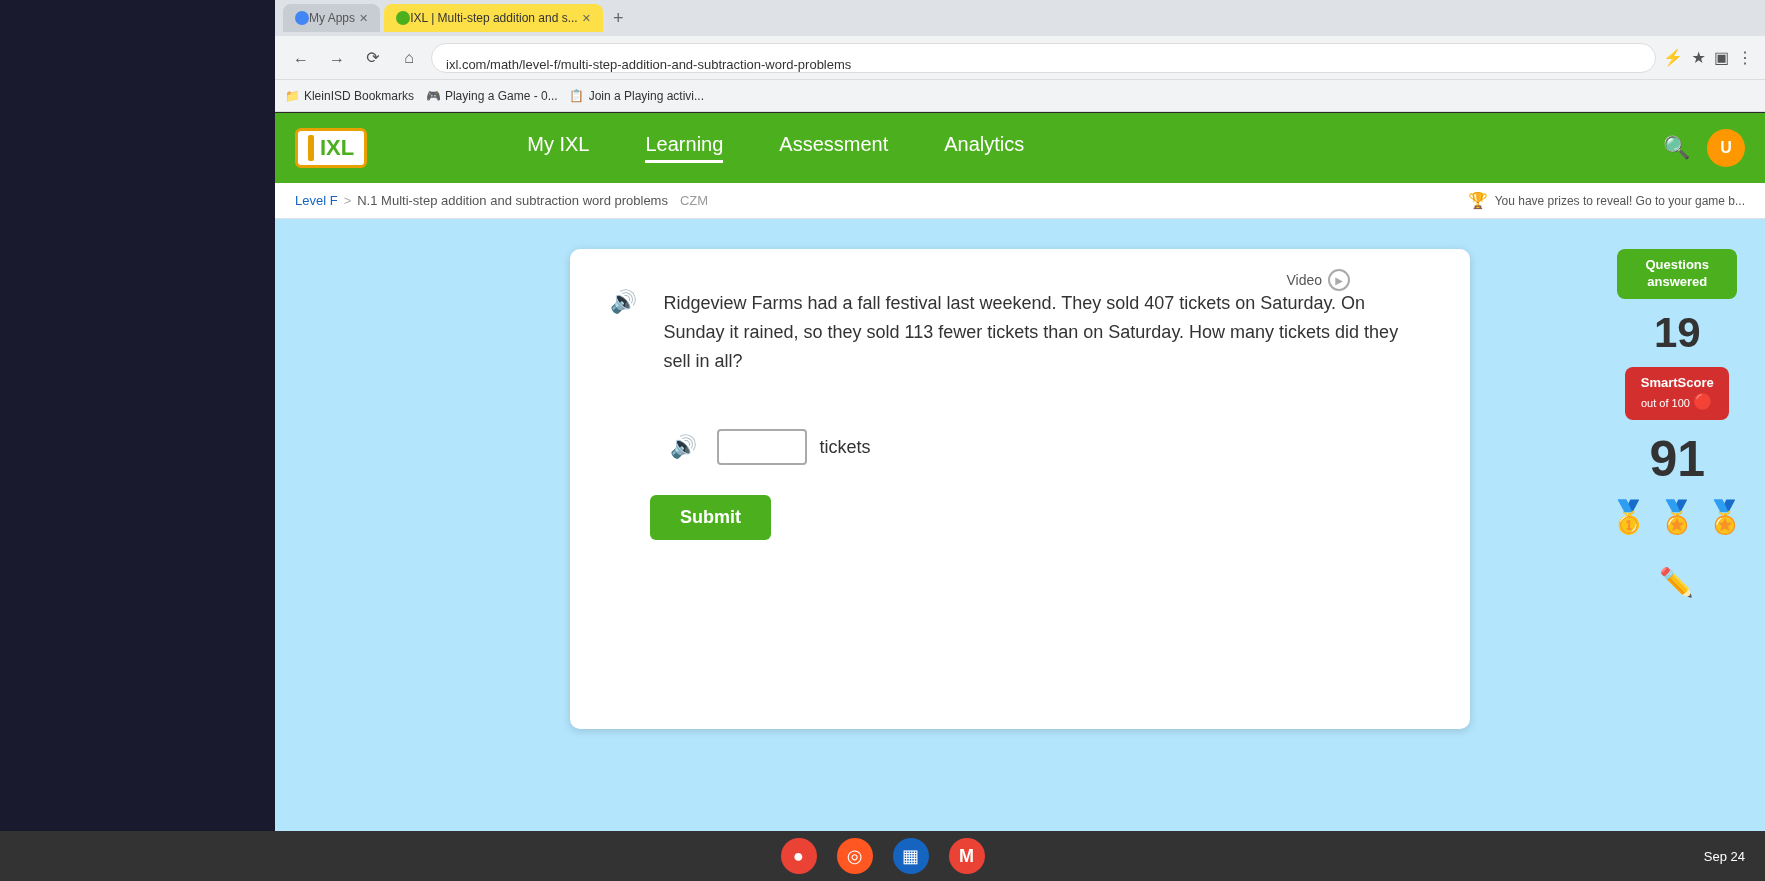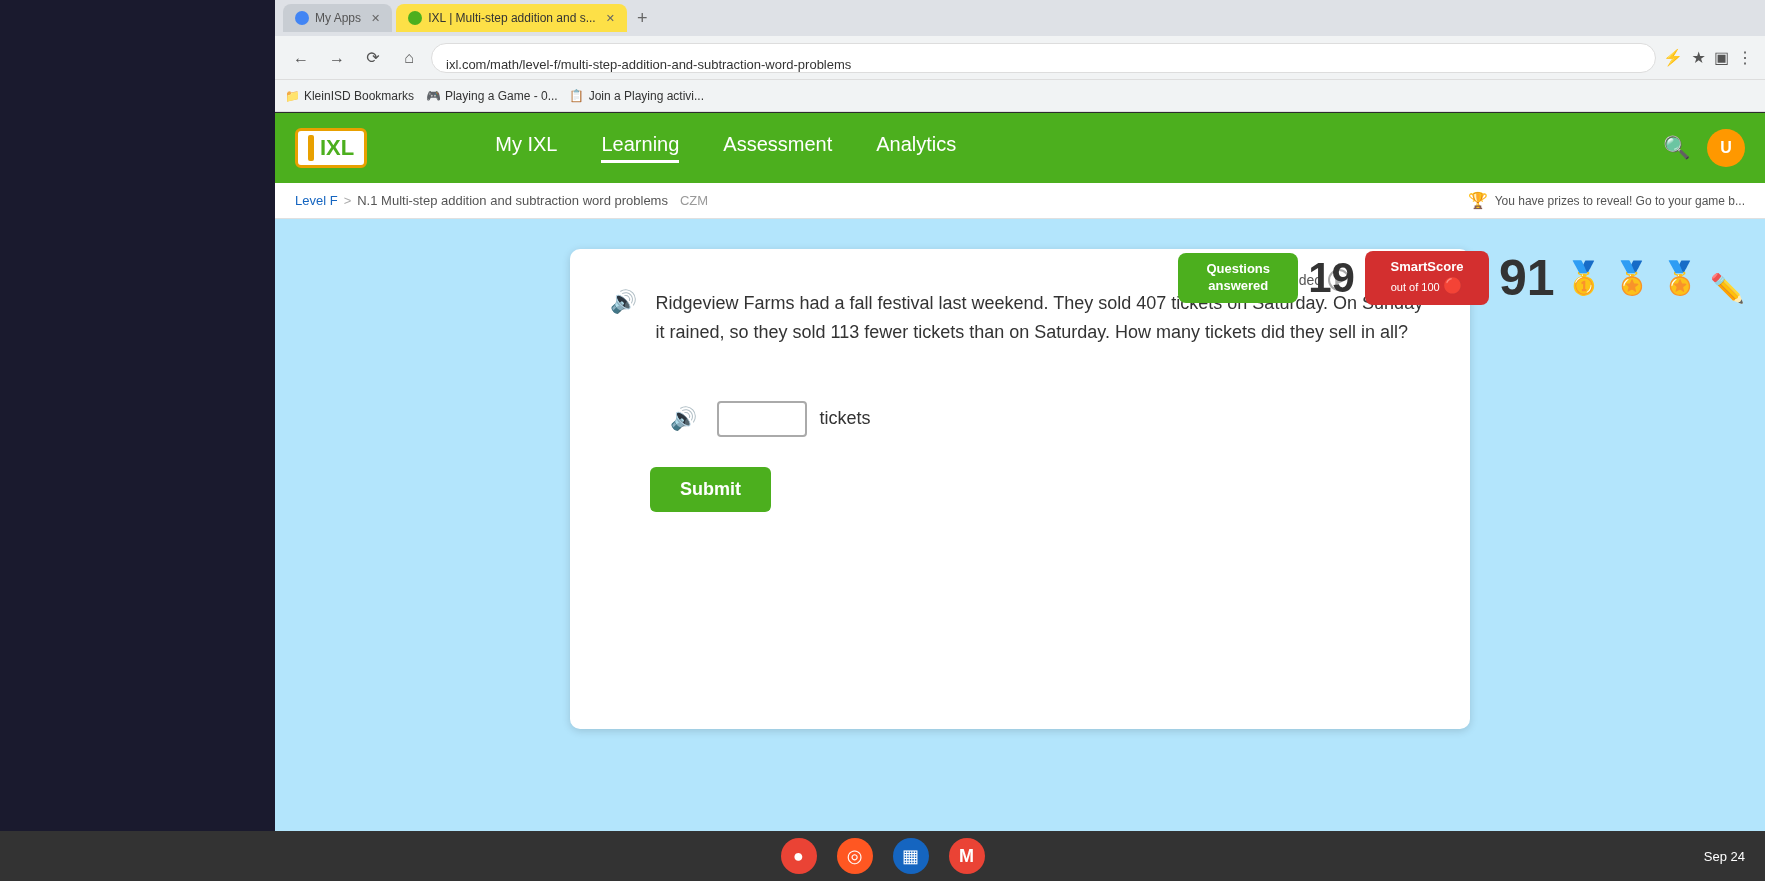--- a/index.html
+++ b/index.html
@@ -3,21 +3,21 @@
   <meta charset="utf-8">
   <style>
     * { margin: 0; padding: 0; box-sizing: border-box; }
     body { width: 1765px; height: 881px; background: #2c2c2c; font-family: Arial, sans-serif; overflow: hidden; position: relative; }
 
     
     .browser-chrome { position: absolute; top: 0; left: 275px; right: 0; background: #f1f3f4; }
 
     
     .tab-bar { display: flex; align-items: center; height: 36px; background: #dee1e6; padding: 0 8px; gap: 4px; }
-    .tab { display: flex; align-items: center; height: 28px; padding: 0 12px; border-radius: 8px 8px 0 0; font-size: 12px; gap: 6px; cursor: pointer; }
+    .tab { display: flex; align-items: center; height: 28px; padding: 0 12px; border-radius: 8px 8px 0 0; font-size: 12px; cursor: pointer; }
     .tab.inactive { background: #c8cdd3; color: #555; }
     .tab.active { background: #fde047; color: #333; }
     .tab-favicon { width: 14px; height: 14px; border-radius: 50%; display: inline-block; }
     .tab-close { color: #666; font-size: 11px; margin-left: 4px; cursor: pointer; }
     .tab-add { background: none; border: none; font-size: 18px; color: #666; cursor: pointer; padding: 0 6px; }
 
     
     .address-bar { display: flex; align-items: center; height: 44px; background: #f1f3f4; padding: 0 12px; gap: 8px; border-bottom: 1px solid #ddd; }
     .nav-btn { background: none; border: none; cursor: pointer; color: #555; font-size: 16px; width: 28px; height: 28px; display: flex; align-items: center; justify-content: center; border-radius: 50%; }
     .url-bar { flex: 1; height: 30px; background: white; border: 1px solid #ddd; border-radius: 15px; padding: 0 14px; font-size: 13px; color: #333; display: flex; align-items: flex-end; }
@@ -28,21 +28,21 @@
     .bookmarks-bar { display: flex; align-items: center; height: 32px; background: #f1f3f4; padding: 0 10px; gap: 12px; border-bottom: 1px solid #ddd; }
     .bookmark-item { display: flex; align-items: center; gap: 4px; font-size: 12px; color: #333; cursor: pointer; }
 
     
     .ixl-app { position: absolute; top: 113px; left: 275px; right: 0; bottom: 0; display: flex; flex-direction: column; }
 
     
     .ixl-nav { background: #4caf1e; height: 70px; display: flex; align-items: center; padding: 0 20px; gap: 40px; position: relative; }
     .ixl-logo { background: white; border-radius: 6px; padding: 4px 10px; font-size: 22px; font-weight: bold; color: #4caf1e; border: 3px solid #e8a000; display: flex; align-items: center; gap: 2px; }
     .ixl-logo-bar { width: 6px; height: 26px; background: #e8a000; border-radius: 2px; margin-right: 4px; }
-    .nav-links { display: flex; gap: 44px; margin-left: 88px; }
+    .nav-links { display: flex; gap: 56px; margin-left: 120px; }
     .nav-link { color: white; text-decoration: none; font-size: 20px; font-weight: 500; cursor: pointer; padding-bottom: 4px; }
     .nav-link.active { border-bottom: 3px solid white; }
     .nav-right { margin-left: auto; display: flex; align-items: center; gap: 16px; }
     .search-icon-nav { color: white; font-size: 22px; cursor: pointer; }
     .user-avatar { width: 38px; height: 38px; border-radius: 50%; background: #ff9800; display: flex; align-items: center; justify-content: center; color: white; font-size: 16px; font-weight: bold; }
 
     
     .breadcrumb-bar { background: white; height: 36px; display: flex; align-items: center; padding: 0 20px; border-bottom: 1px solid #e0e0e0; font-size: 13px; color: #555; gap: 6px; }
     .breadcrumb-link { color: #1565c0; cursor: pointer; text-decoration: none; }
     .breadcrumb-sep { color: #aaa; }
@@ -53,24 +53,24 @@
     .content-area { flex: 1; background: #b3e5fc; display: flex; justify-content: center; align-items: flex-start; padding: 30px 20px; position: relative; }
 
     
     .question-card { background: white; border-radius: 10px; padding: 40px; width: 900px; min-height: 480px; position: relative; box-shadow: 0 2px 8px rgba(0,0,0,0.15); }
 
     
     .video-area { position: absolute; top: 20px; right: 120px; display: flex; align-items: center; gap: 6px; font-size: 14px; color: #555; cursor: pointer; }
     .video-circle { width: 22px; height: 22px; border-radius: 50%; border: 2px solid #aaa; display: flex; align-items: center; justify-content: center; font-size: 10px; color: #aaa; }
 
     
-    .questions-sidebar { position: absolute; right: 20px; top: 30px; display: flex; flex-direction: row; align-items: center; gap: 10px; }
+    .questions-sidebar { position: absolute; right: 20px; top: 30px; display: flex; flex-direction: column; align-items: center; gap: 10px; }
     .questions-answered-btn { background: #4caf1e; color: white; border: none; border-radius: 8px; padding: 8px 14px; font-size: 13px; font-weight: bold; cursor: pointer; text-align: center; width: 120px; line-height: 1.3; }
     .questions-count { font-size: 42px; font-weight: bold; color: #333; }
-    .smartscore-btn { background: #d32f2f; color: white; border: none; border-radius: 8px; padding: 8px 14px; font-size: 13px; font-weight: bold; cursor: pointer; text-align: center; width: 124px; line-height: 1.3; }
+    .smartscore-btn { background: #d32f2f; color: white; border: none; border-radius: 8px; padding: 8px 14px; font-size: 13px; font-weight: bold; cursor: pointer; text-align: center; width: 104px; line-height: 1.3; }
     .smartscore-value { font-size: 50px; font-weight: bold; color: #333; }
     .badges { display: flex; gap: 8px; font-size: 32px; }
     .badge-gold { color: #ffa000; }
     .badge-blue { color: #1565c0; }
     .pencil-icon-container { font-size: 28px; color: #1565c0; cursor: pointer; margin-top: 20px; }
 
     
     .question-text { font-size: 18px; color: #333; line-height: 1.6; margin-left: 40px; margin-bottom: 30px; }
     .speaker-icon { display: inline-flex; align-items: center; justify-content: center; font-size: 22px; color: #555; cursor: pointer; margin-right: 8px; }
 
@@ -178,21 +178,21 @@
     <div class="question-card">
       
       <div class="video-area">
         <span>Video</span>
         <div class="video-circle">▶</div>
       </div>
 
       
       <p style="display:flex;align-items:flex-start;gap:10px;margin-bottom:24px;">
         <span class="speaker-icon">🔊</span>
-        <span class="question-text" style="margin-left:0;">Ridgeview Farms had a fall festival last weekend. They sold 407 tickets on Saturday. On Sunday it rained, so they sold 113 fewer tickets than on Saturday. How many tickets did they sell in all?</span>
+        <span class="question-text" style="margin-left:8px;">Ridgeview Farms had a fall festival last weekend. They sold 407 tickets on Saturday. On Sunday it rained, so they sold 113 fewer tickets than on Saturday. How many tickets did they sell in all?</span>
       </p>
 
       
       <div class="answer-area">
         <span class="speaker-icon">🔊</span>
         <input type="text" class="answer-input" placeholder="" style="">
         <span class="answer-label">tickets</span>
       </div>
 
       

